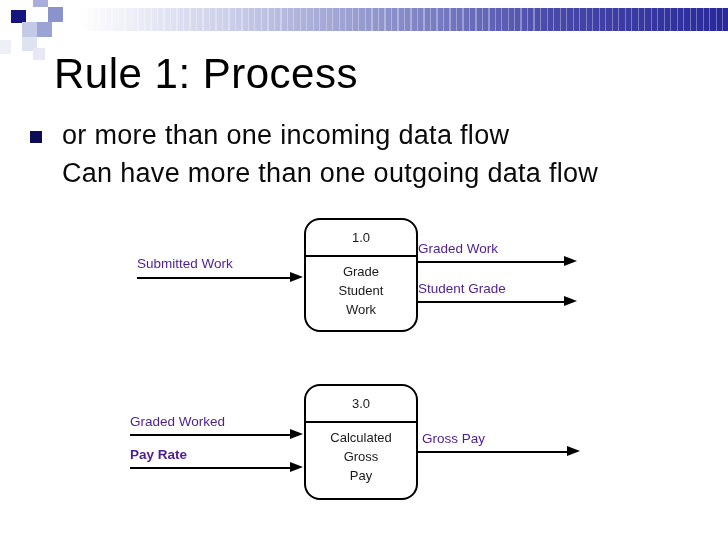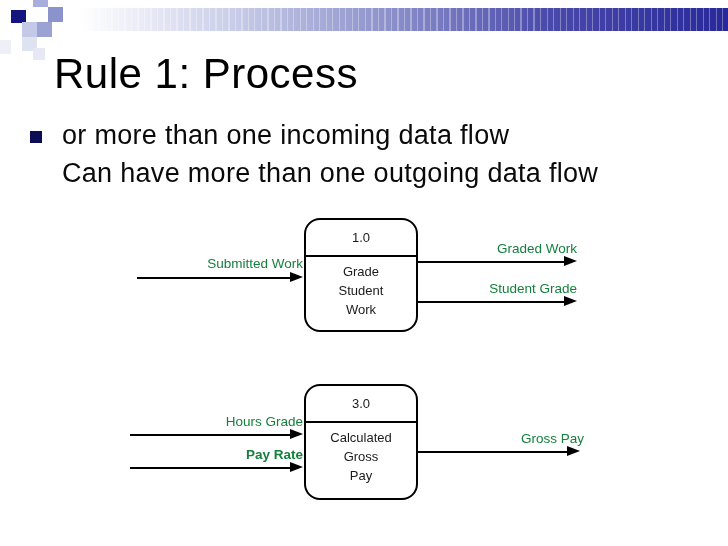--- a/index.html
+++ b/index.html
@@ -57,21 +57,21 @@
   .process-body{
     display:flex;flex-direction:column;align-items:center;justify-content:center;
     font-size:13px;line-height:19px;color:#1a1a1a;padding-top:5px;text-align:center;
   }
   .flow-line{position:absolute;height:1.6px;background:#000;}
   .arrow-head{
     position:absolute;width:0;height:0;
     border-left:13px solid #000;border-top:5px solid transparent;border-bottom:5px solid transparent;
   }
   .flow-label{
-    position:absolute;font-size:13.5px;color:#15803d;text-align:right;white-space:nowrap;
+    position:absolute;font-size:13.5px;color:#4c1d95;text-align:left;white-space:nowrap;
   }
 </style>
 </head>
 <body>
 
 <div class="slide">
 
   <div class="gradient-bar"></div>
   <div>
     <div class="sq sq-a"></div>
@@ -115,21 +115,21 @@
 
   <div class="process-box box2">
     <div class="process-header">3.0</div>
     <div class="process-body">
       <div>Calculated</div>
       <div>Gross</div>
       <div>Pay</div>
     </div>
   </div>
 
-  <div class="flow-label" style="left:130px;top:414px;width:173px;">Hours Grade</div>
+  <div class="flow-label" style="left:130px;top:414px;width:173px;">Graded Worked</div>
   <div class="flow-line" style="left:130px;top:434px;width:160px;"></div>
   <div class="arrow-head" style="left:290px;top:429px;"></div>
 
   <div class="flow-label" style="left:130px;top:447px;width:173px;font-weight:bold;">Pay Rate</div>
   <div class="flow-line" style="left:130px;top:467px;width:160px;"></div>
   <div class="arrow-head" style="left:290px;top:462px;"></div>
 
   <div class="flow-label" style="left:422px;top:431px;width:162px;">Gross Pay</div>
   <div class="flow-line" style="left:418px;top:451px;width:149px;"></div>
   <div class="arrow-head" style="left:567px;top:446px;"></div>

